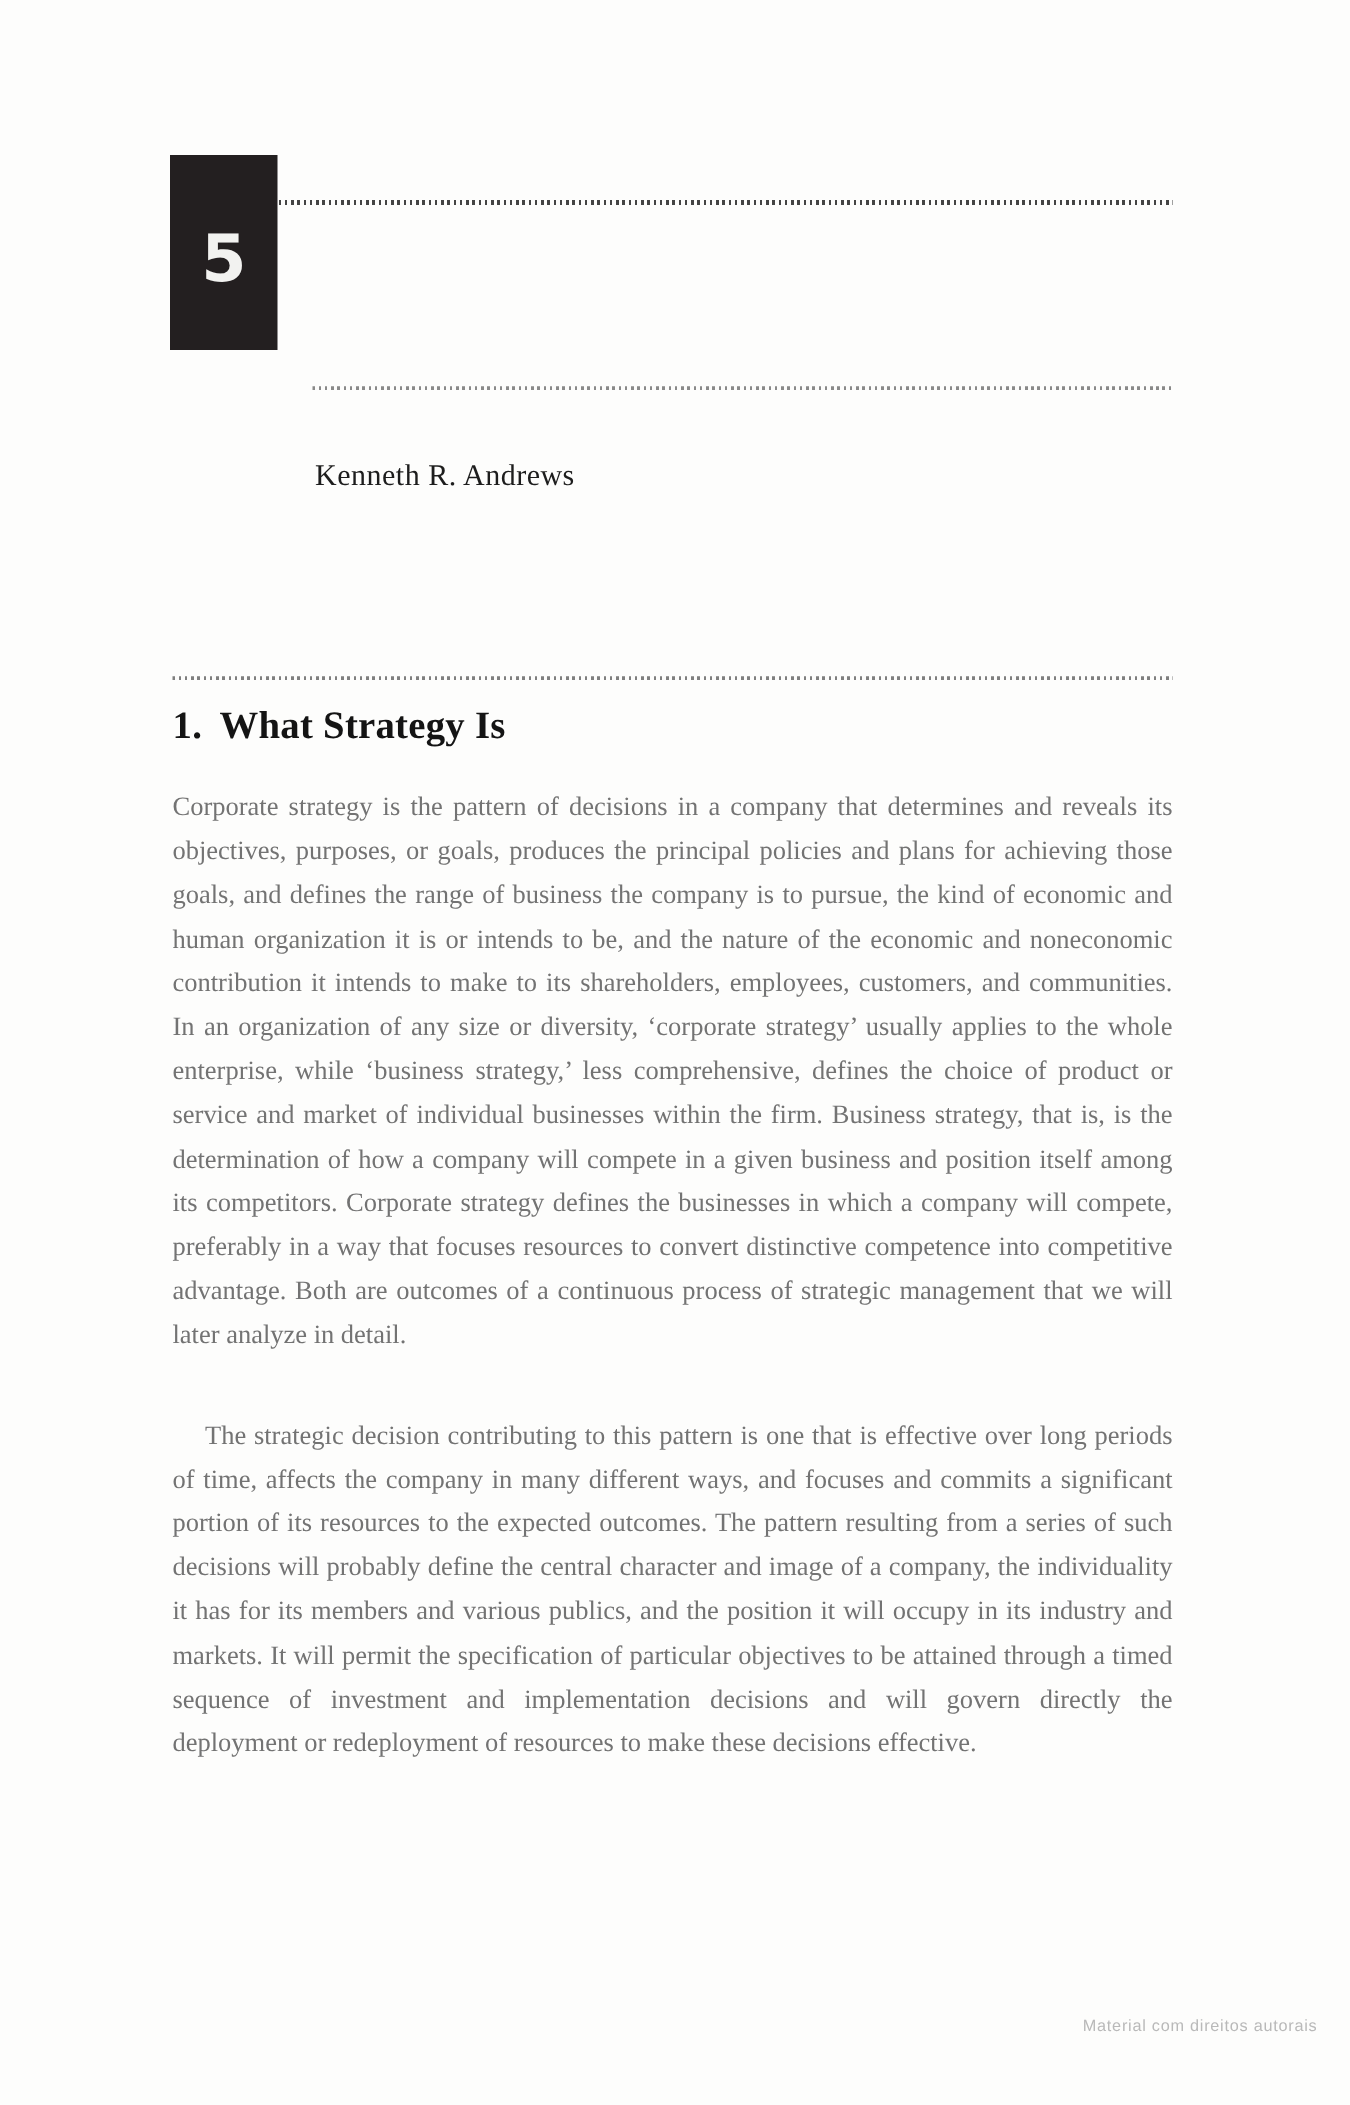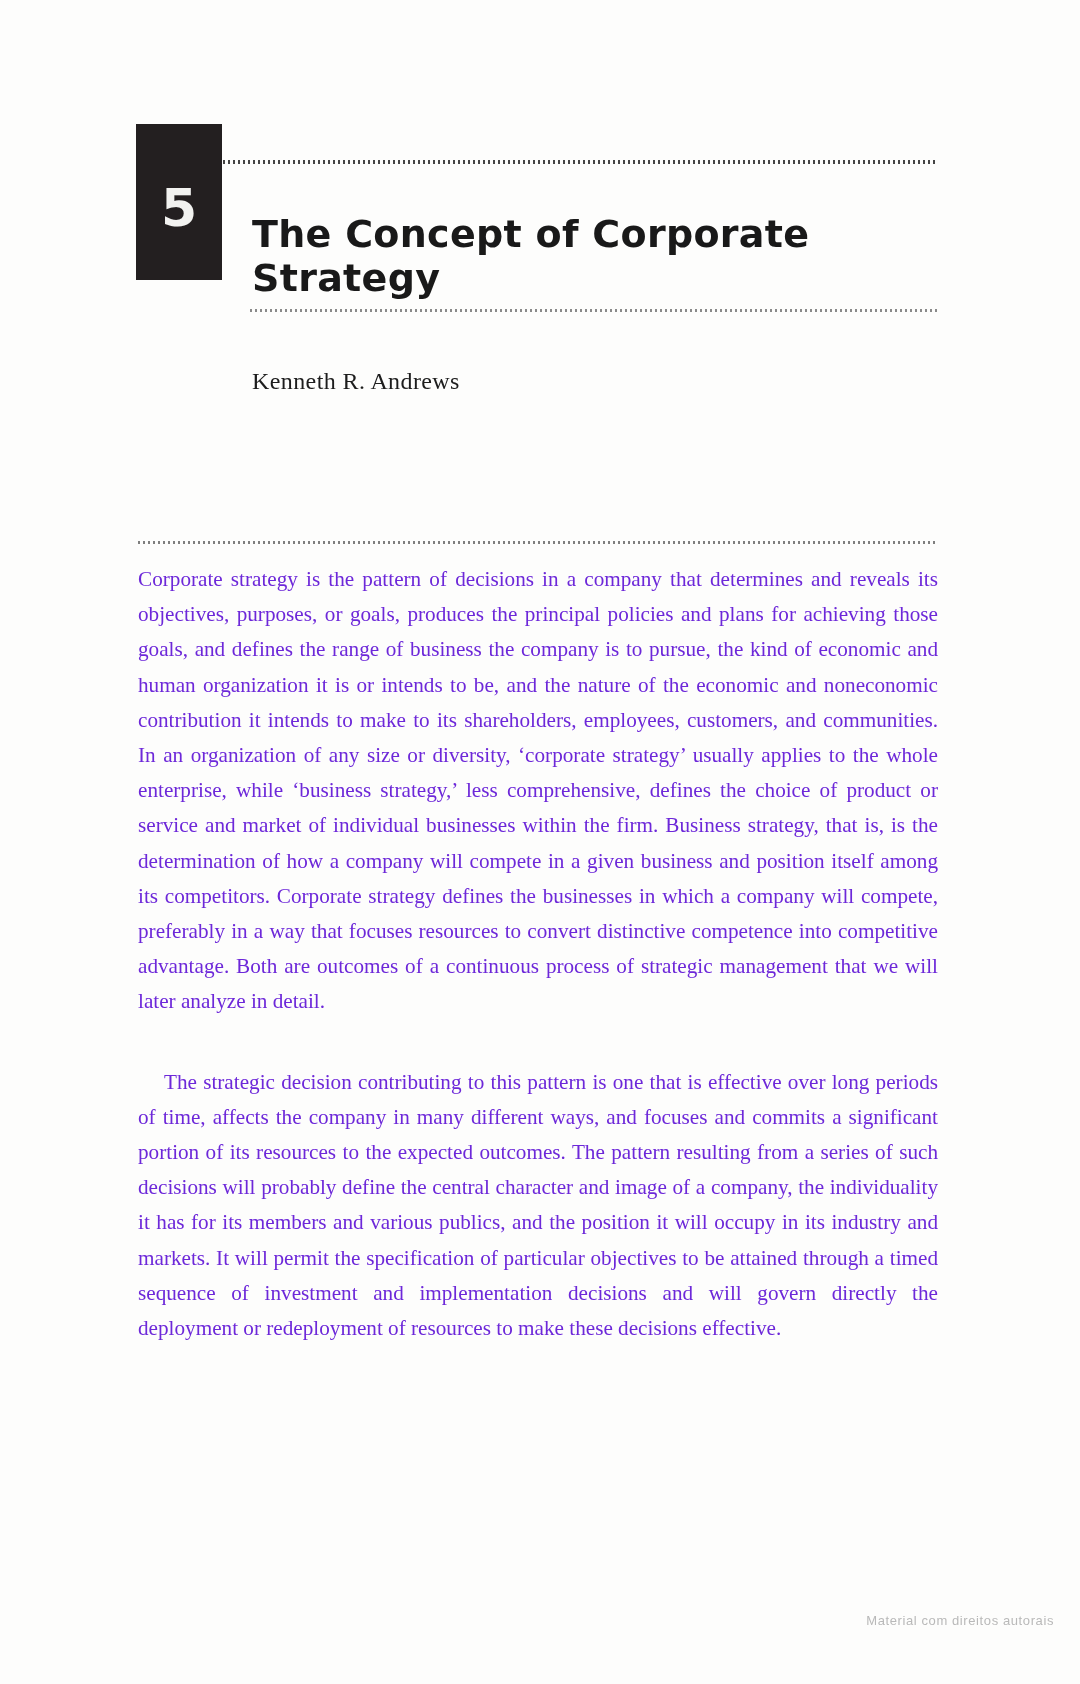--- a/index.html
+++ b/index.html
@@ -124,21 +124,21 @@
     margin-right: 14px;
   }
 
   p.body-text {
     margin: 0;
     font-family: "Liberation Serif", serif;
     font-size: 21.2px;
     line-height: 35.2px;
     text-align: justify;
     text-justify: inter-word;
-    color: #6d28d9;
+    color: #737373;
     hyphens: none;
   }
   p.body-text + p.body-text {
     text-indent: 26px;
     margin-top: 45px;
   }
 
   
   .watermark {
     position: absolute;
@@ -158,31 +158,33 @@
 <div class="page">
 
   <div class="chapter-header">
 
     <div class="rule-dotted rule-top"></div>
 
     <div class="chapter-number-box">
       <span class="chapter-number">5</span>
     </div>
 
-    <h1 class="chapter-title">The Concept of Corporate Strategy</h1>
 
     <div class="rule-dotted rule-under-title"></div>
 
     <div class="author">Kenneth R. Andrews</div>
   </div>
 
   <div class="rule-dotted rule-section"></div>
 
   <div class="content">
 
+    <h2 class="section-heading">
+      <span class="num">1.</span><span>What Strategy Is</span>
+    </h2>
 
     <p class="body-text">Corporate strategy is the pattern of decisions in a company that determines and reveals its objectives, purposes, or goals, produces the principal policies and plans for achieving those goals, and defines the range of business the company is to pursue, the kind of economic and human organization it is or intends to be, and the nature of the economic and noneconomic contribution it intends to make to its shareholders, employees, customers, and communities. In an organization of any size or diversity, ‘corporate strategy’ usually applies to the whole enterprise, while ‘business strategy,’ less comprehensive, defines the choice of product or service and market of individual businesses within the firm. Business strategy, that is, is the determination of how a company will compete in a given business and position itself among its competitors. Corporate strategy defines the businesses in which a company will compete, preferably in a way that focuses resources to convert distinctive competence into competitive advantage. Both are outcomes of a continuous process of strategic management that we will later analyze in detail.</p>
 
     <p class="body-text">The strategic decision contributing to this pattern is one that is effective over long periods of time, affects the company in many different ways, and focuses and commits a significant portion of its resources to the expected outcomes. The pattern resulting from a series of such decisions will probably define the central character and image of a company, the individuality it has for its members and various publics, and the position it will occupy in its industry and markets. It will permit the specification of particular objectives to be attained through a timed sequence of investment and implementation decisions and will govern directly the deployment or redeployment of resources to make these decisions effective.</p>
   </div>
 
   <div class="watermark">Material com direitos autorais</div>
 
 </div>
 

